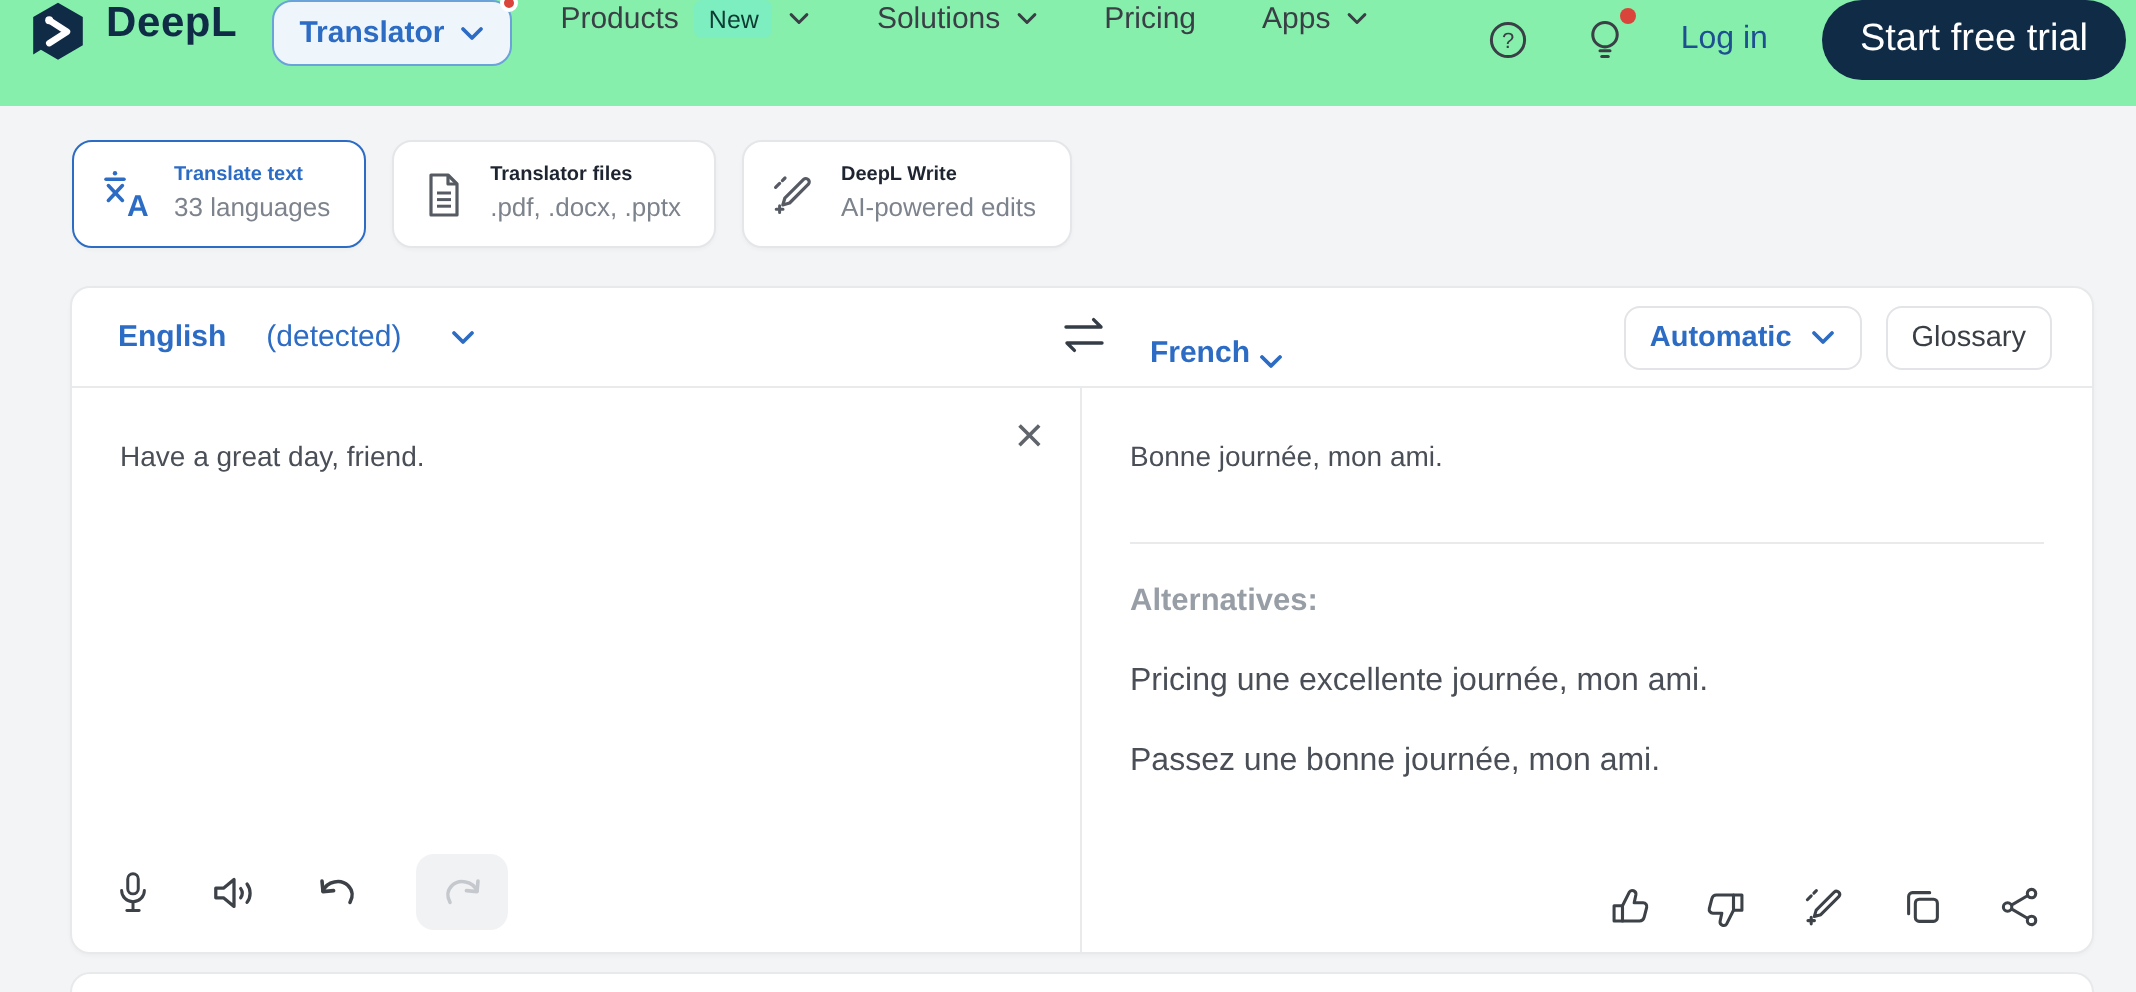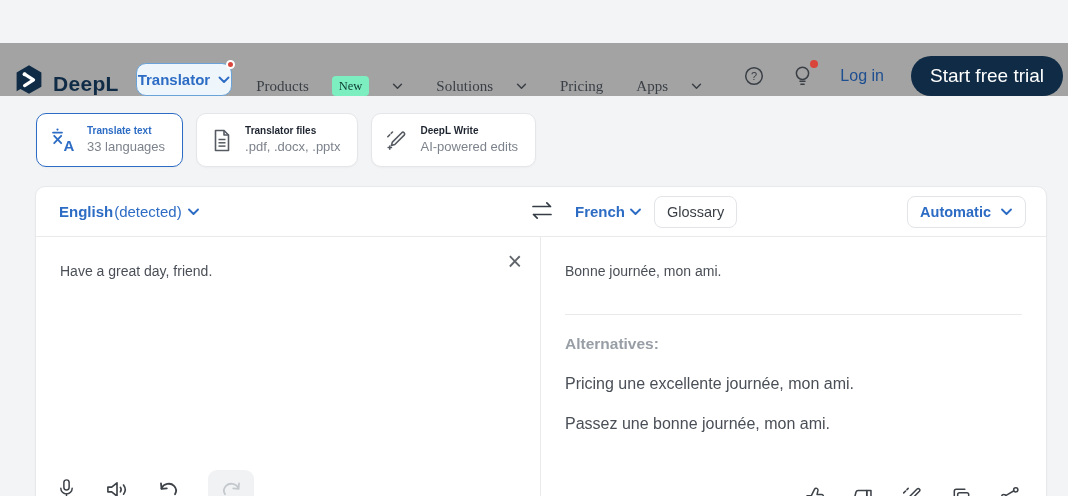--- a/index.html
+++ b/index.html
@@ -1,30 +1,30 @@
 <!DOCTYPE html>
 <html><head>
 <meta charset="utf-8">
 <style>
   * { margin:0; padding:0; box-sizing:border-box; }
   html,body { width:1068px; height:496px; overflow:hidden; }
   body { background:#f3f4f5; font-family:"Liberation Sans", sans-serif; color:#3a3f46; }
   svg { display:block; }
 
   
-  .navbar { height:53px; background:#a3a3a3; display:flex; align-items:flex-end; padding:0 2px 0 13px;margin-top:43px; }
+  .navbar { height:53px; background:#86efac; display:flex; align-items:flex-start; padding:0 2px 0 13px; }
   .logo { flex:0 0 auto; }
   .brand { font-size:21px; font-weight:bold; color:#0f2b46; margin-left:8px; letter-spacing:.3px; cursor:pointer; }
   .translator-btn { position:relative; margin-left:17px; display:flex; align-items:center; gap:8px;
-      padding:7px 1px; border:1.5px solid #6aa3d9; border-radius:10px; background:#eef6fc;
+      padding:7px 13px; border:1.5px solid #6aa3d9; border-radius:10px; background:#eef6fc;
       color:#2d6cc4; font-size:15px; font-weight:bold; cursor:pointer; }
   .translator-btn .notif-dot { position:absolute; top:-4px; right:-4px; width:9px; height:9px;
       border-radius:50%; background:#d9453a; border:2px solid #fff; }
   .nav-links { display:flex; align-items:center; gap:33px; margin-left:24px; font-size:15px; }
-  .nav-item { display:flex; align-items:center; gap:23px; cursor:pointer; color:#3a3f46;font-family:Liberation Serif, serif; }
+  .nav-item { display:flex; align-items:center; gap:8px; cursor:pointer; color:#3a3f46; }
   .badge-new { background:#7deec0; color:#0d3b33; font-size:12.5px; padding:2.5px 7px; border-radius:4px; }
   .nav-right { margin-left:auto; display:flex; align-items:center; gap:27px; padding-right:3px; }
   .icon-btn { position:relative; cursor:pointer; color:#3a3f46; }
   .icon-btn .notif-dot { position:absolute; top:-4px; right:-5px; width:8px; height:8px; border-radius:50%; background:#d9453a; }
   .login { color:#1d4f91; font-size:16px; cursor:pointer; }
   .cta-btn { background:#0f2b46; color:#fff; font-size:19px; border:none; border-radius:22px;
       padding:9px 19px; cursor:pointer; font-family:inherit; white-space:nowrap; }
 
   
   .tabs { display:flex; gap:13px; margin:17px 0 0 36px; }
@@ -32,26 +32,26 @@
       border-radius:10px; height:54px; padding:0 17px 0 13px; cursor:pointer; box-shadow:0 1px 2px rgba(0,0,0,.03); }
   .tab.active { border:1.5px solid #2d6cc4; }
   .tab-title { font-size:10px; font-weight:bold; color:#1e2530; line-height:1.25; }
   .tab.active .tab-title { color:#2d6cc4; }
   .tab-sub { font-size:13px; color:#7d838c; line-height:1.25; margin-top:1px; }
 
   
   .main-card { position:relative; margin:19px 0 0 35px; width:1012px; height:334px; background:#fff;
       border:1px solid #e7e9eb; border-radius:10px; box-shadow:0 1px 2px rgba(0,0,0,.03); }
   .lang-bar { position:relative; height:50px; border-bottom:1px solid #e8eaec; display:flex; align-items:center; }
-  .lang-left { width:506px; padding-left:23px; display:flex; align-items:center; gap:1px; }
+  .lang-left { width:506px; padding-left:23px; display:flex; align-items:center; gap:20px; }
   .lang-name { color:#2d6cc4; font-size:15px; font-weight:bold; cursor:pointer; }
   .lang-note { color:#2d6cc4; font-size:15px; }
   .blue-chev { color:#2d6cc4; margin-left:4px; }
   .swap { position:absolute; left:494px; top:13px; cursor:pointer; color:#343c45; }
-  .lang-right { width:506px; display:flex; align-items:center; padding:0 20px 0 34px; }
+  .lang-right { width:506px; display:flex; align-items:flex-end; padding:0 20px 0 34px; }
   .pill-btn { display:flex; align-items:center; gap:9px; background:#fff; border:1px solid #e2e4e7;
       border-radius:8px; padding:7px 12px; font-size:14.5px; cursor:pointer; font-family:inherit; }
   .auto-btn { color:#2d6cc4; font-weight:bold; margin-left:auto; }
   .glossary-btn { color:#3a3f46; margin-left:12px; }
 
   .panels { display:flex; height:282px; }
   .panel { position:relative; width:506px; padding:25px 24px; }
   .panel.src { border-right:1px solid #e8eaec; }
   .big-text { font-size:14px; color:#4a4f57; line-height:1.35; }
   .close-btn { position:absolute; top:12px; right:18px; font-size:25px; font-weight:normal;
@@ -191,27 +191,27 @@
         <path d="M3 6.5 H20.5 M16.8 2.8 L20.5 6.5"></path>
         <path d="M21 14.5 H3.5 M7.2 18.2 L3.5 14.5"></path>
       </svg>
     </span>
 
     <div class="lang-right">
       <span class="lang-name">French</span>
       <svg class="blue-chev" width="13" height="8" viewBox="0 0 12 8">
         <polyline points="1.5,1.5 6,6 10.5,1.5" fill="none" stroke="#2d6cc4" stroke-width="1.9" stroke-linecap="round" stroke-linejoin="round"></polyline>
       </svg>
-      <button class="pill-btn glossary-btn">Glossary</button>
       <button class="pill-btn auto-btn">
         <span>Automatic</span>
         <svg width="13" height="8" viewBox="0 0 12 8">
           <polyline points="1.5,1.5 6,6 10.5,1.5" fill="none" stroke="#2d6cc4" stroke-width="1.9" stroke-linecap="round" stroke-linejoin="round"></polyline>
         </svg>
       </button>
+      <button class="pill-btn glossary-btn">Glossary</button>
     </div>
   </div>
 
   <div class="panels">
 
     <div class="panel src">
       <div class="big-text">Have a great day, friend.</div>
       <span class="close-btn">×</span>
 
       <div class="toolbar left">

